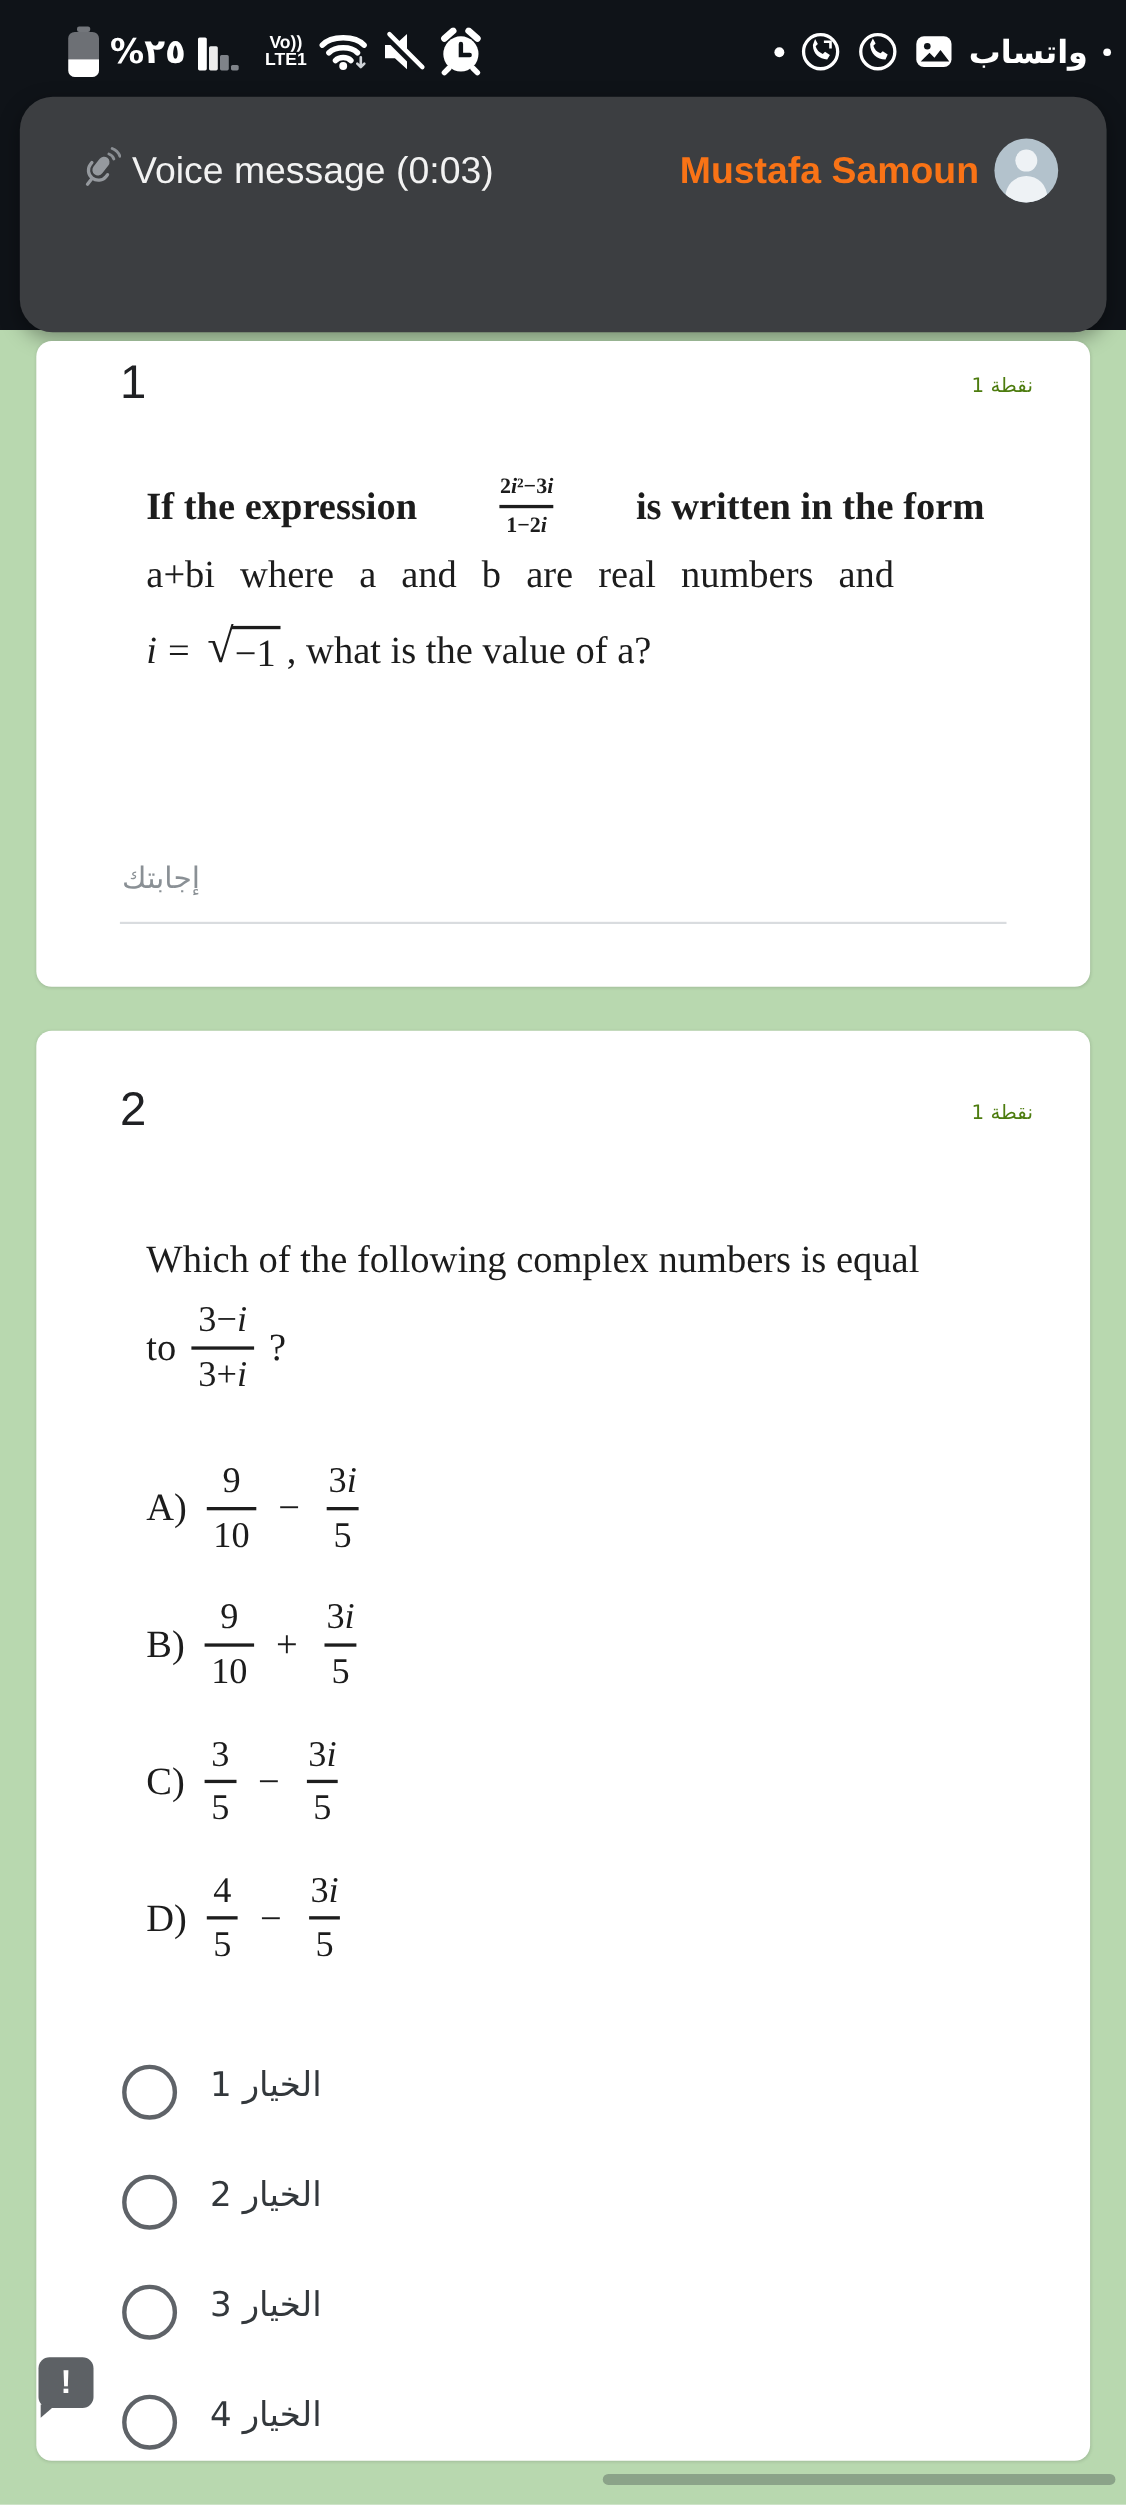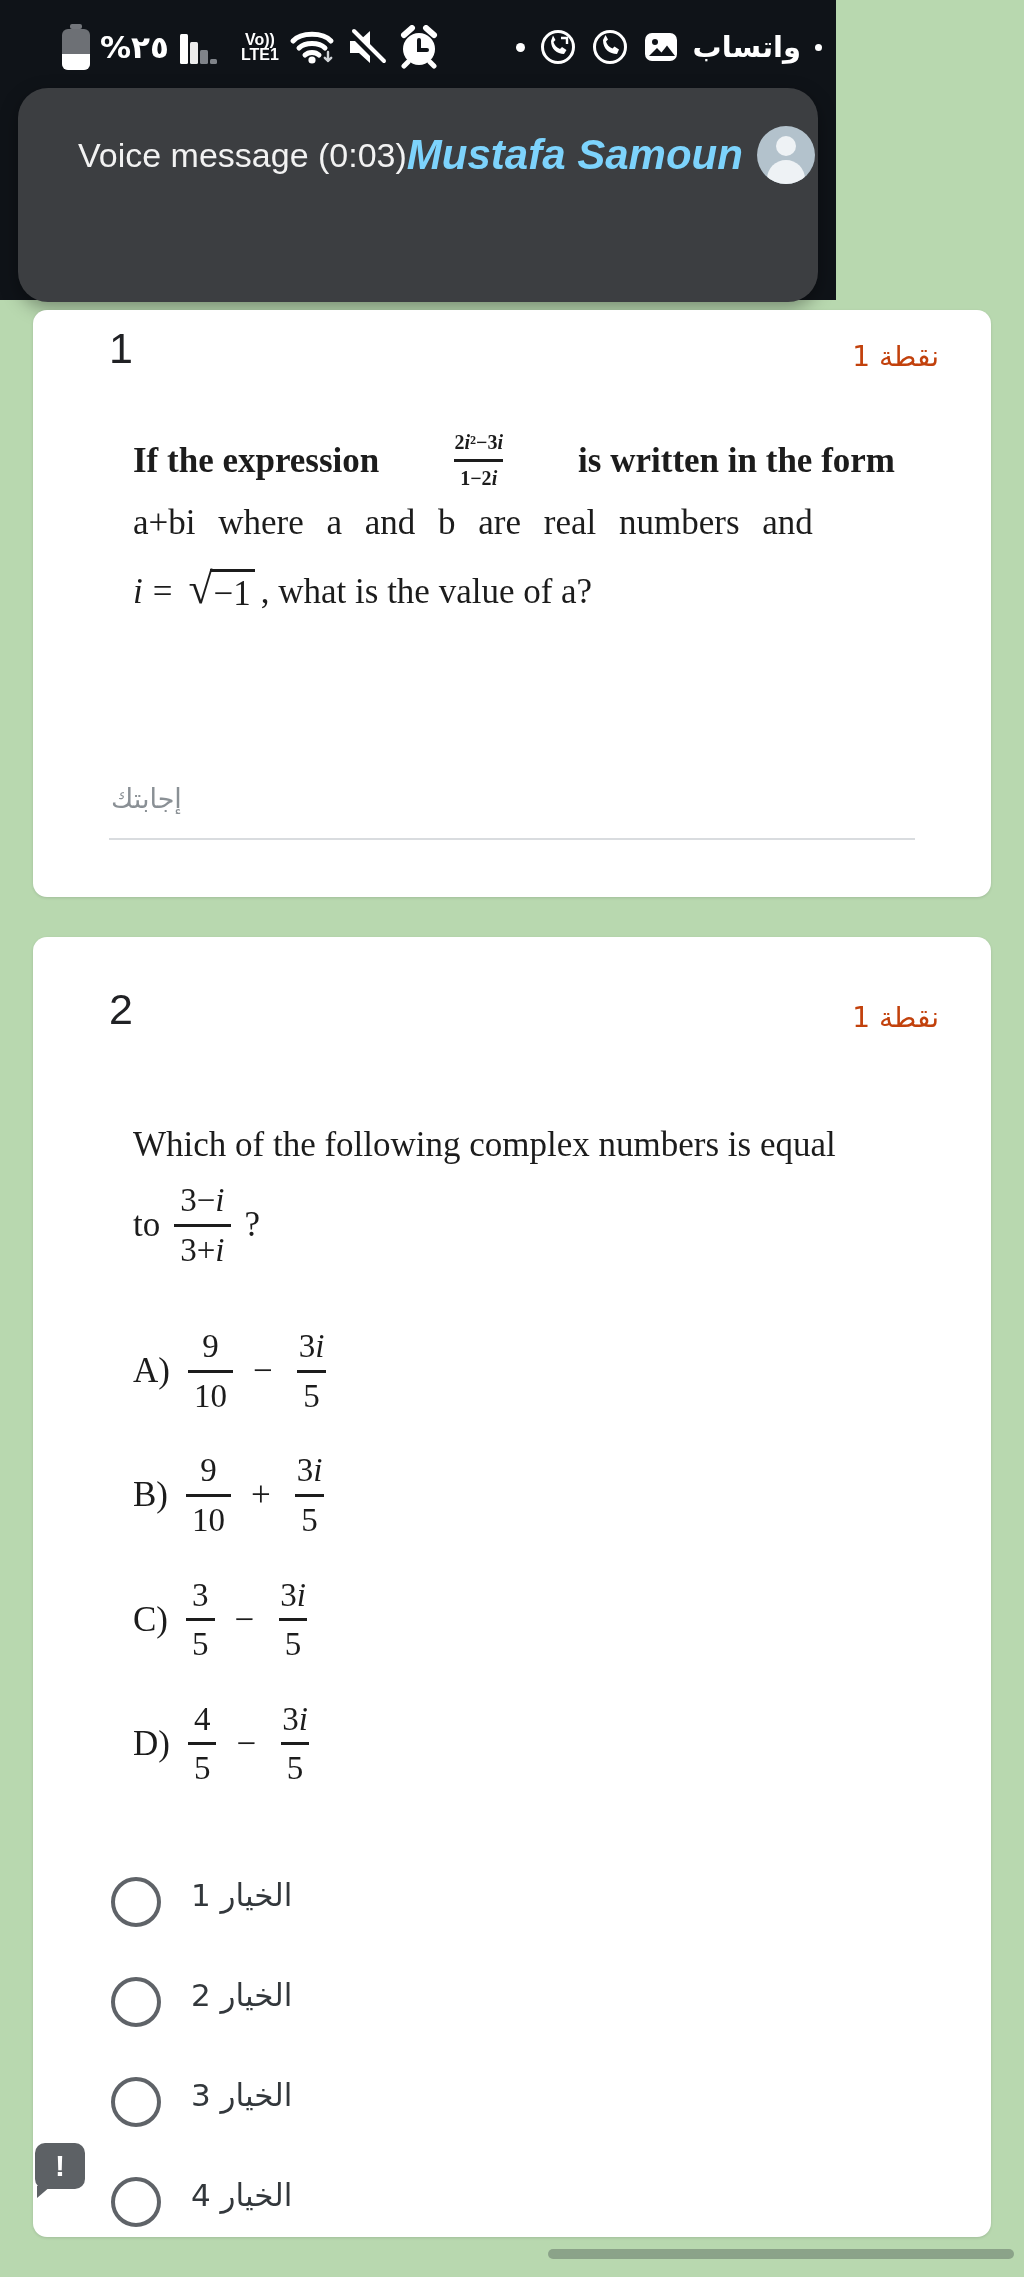--- a/index.html
+++ b/index.html
@@ -2,53 +2,53 @@
 <html><head>
 <meta charset="utf-8">
 <style>
   html,body{margin:0;padding:0;}
   body{
     width:1024px;height:2277px;position:relative;overflow:hidden;
     background:#b8d8af;
     font-family:"Liberation Sans","DejaVu Sans",sans-serif;
   }
   
-  .top-dark{position:absolute;top:0;left:0;width:836px;height:300px;background:#0f1318;}
+  .top-dark{position:absolute;top:0;left:0;width:1024px;height:300px;background:#0f1318;}
   .status-bar{position:absolute;top:16px;left:0;right:0;height:62px;display:flex;align-items:center;padding:0 14px 0 62px;box-sizing:border-box;}
   .sb-left{display:flex;align-items:center;gap:10px;}
   .sb-right{margin-left:auto;display:flex;align-items:center;gap:14px;}
   .battery-wrap{position:relative;width:28px;height:46px;}
   .battery-nub{position:absolute;top:0;left:8px;width:12px;height:5px;border-radius:2px;background:#73767b;}
   .battery-body{position:absolute;top:5px;left:0;width:28px;height:41px;border-radius:6px;background:#6d7075;overflow:hidden;}
   .battery-fill{position:absolute;bottom:0;left:0;right:0;height:38%;background:#ffffff;}
   .batt-pct{color:#fff;font-weight:700;font-size:31px;font-family:"DejaVu Sans",sans-serif;letter-spacing:1px;}
   .volte{display:flex;flex-direction:column;color:#fff;font-weight:700;font-size:16px;line-height:15px;font-family:"Liberation Sans",sans-serif;margin-left:12px;}
   .volte span:first-child{padding-left:4px;}
   .sb-dot{width:9px;height:9px;border-radius:50%;background:#fff;}
   .sb-dot.small{width:7px;height:7px;}
   .ticker{color:#fff;font-size:29px;font-weight:700;font-family:"DejaVu Sans",sans-serif;}
   
   .notif{position:absolute;top:88px;left:18px;right:18px;height:214px;background:#3c3e41;border-radius:30px;box-sizing:border-box;padding:30px 44px 0 50px;box-shadow:0 6px 18px rgba(0,0,0,.35);}
   .notif-row{display:flex;align-items:center;height:74px;}
   .notif-row.second{margin-top:4px;}
   .notif-msg{color:#f2f2f2;font-size:34px;margin-left:10px;white-space:nowrap;}
-  .notif-sender{color:#7dd3fc;font-size:42px;font-weight:700;margin-left:auto;margin-right:14px;white-space:nowrap;font-style:italic;}
+  .notif-sender{color:#f97316;font-size:34px;font-weight:700;margin-left:auto;margin-right:14px;white-space:nowrap;}
   .avatar{width:58px;height:58px;border-radius:50%;background:#b3c2cc;position:relative;overflow:hidden;flex:none;}
   .avatar::before{content:"";position:absolute;top:10px;left:19px;width:20px;height:20px;border-radius:50%;background:#eef2f5;}
   .avatar::after{content:"";position:absolute;top:34px;left:10px;width:38px;height:38px;border-radius:50%;background:#eef2f5;}
   .gavatar{width:58px;height:58px;border-radius:50%;flex:none;margin-left:auto;position:relative;overflow:hidden;
     background:linear-gradient(115deg,#5f9fd6 30%,#f7fafc 30%,#ffffff 60%,#76aedd 60%);}
   .gavatar::after{content:"";position:absolute;top:26px;left:8px;width:40px;height:4px;background:#a33c3c;opacity:.75;transform:rotate(-12deg);border-radius:2px;}
   .notif-group{color:#ffffff;font-size:35px;font-weight:700;white-space:nowrap;overflow:hidden;}
   
   .card{position:absolute;left:33px;width:958px;background:#ffffff;border-radius:14px;box-shadow:0 1px 3px rgba(0,0,0,.12);}
   .card1{top:310px;height:587px;}
   .card2{top:937px;height:1300px;}
   .q-number{position:absolute;left:76px;font-size:43px;color:#202124;}
-  .q-points{position:absolute;right:52px;font-size:28px;color:#c2410c;direction:rtl;font-family:"DejaVu Sans",sans-serif;}
+  .q-points{position:absolute;right:52px;font-size:18px;color:#4d7c0f;direction:rtl;font-family:"DejaVu Sans",sans-serif;}
   
   .qtext{position:absolute;left:100px;right:96px;font-family:"Liberation Serif","DejaVu Serif",serif;color:#1c1c1c;font-size:35px;}
   .q1text{top:122px;}
   .q2text{top:188px;}
   .qline{display:flex;align-items:center;}
   .qline.justify{justify-content:space-between;font-weight:bold;}
   .l2{margin-top:14px;word-spacing:14px;white-space:nowrap;}
   .l3{margin-top:26px;display:flex;align-items:center;}
   [data-math] em, em.mi{font-style:italic;font-family:"Liberation Serif",serif;}
   .frac{display:inline-flex;flex-direction:column;align-items:center;line-height:1.05;font-size:20px;}

